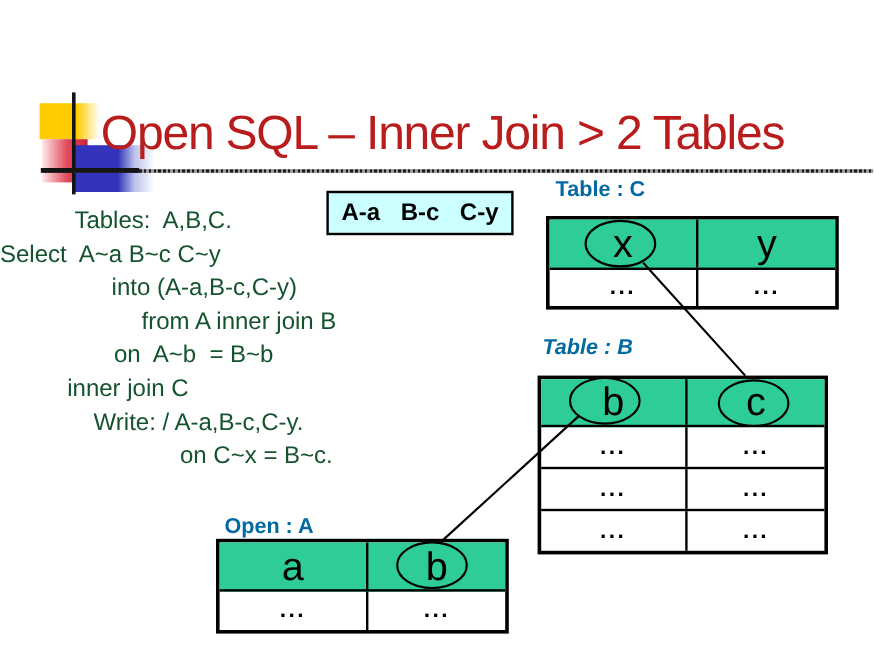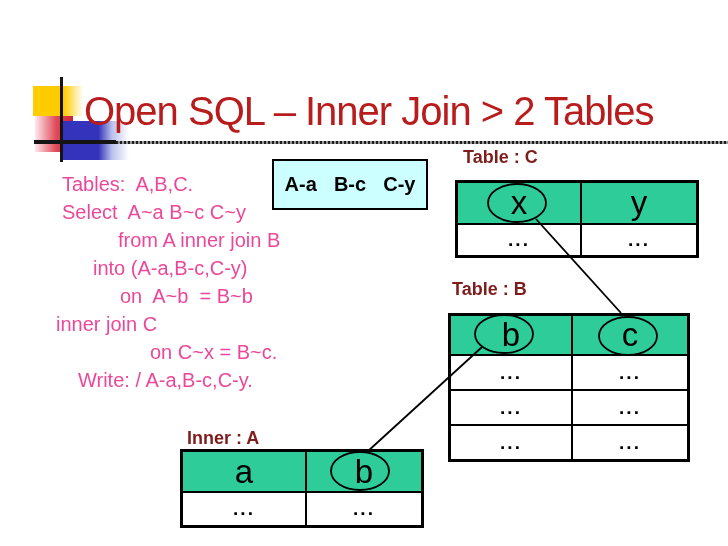--- a/index.html
+++ b/index.html
@@ -20,52 +20,52 @@
   .title{
     position:absolute;left:84px;top:88px;width:640px;
     font-size:40px;line-height:46px;letter-spacing:-1px;
     color:#b91c1c;white-space:nowrap;
   }
   .divider{
     position:absolute;left:36px;top:141px;width:692px;height:3px;
     background:repeating-linear-gradient(90deg,#1f1f1f 0 2px,#979797 2px 4px);
   }
   
-  .code{position:absolute;left:0;top:170px;font-size:20px;line-height:28px;color:#ec4899;}
+  .code{position:absolute;left:0;top:170px;font-size:20px;line-height:28px;color:#14532d;}
   .code div{white-space:pre;}
   
   .result-box{
-    position:absolute;left:272px;top:159px;width:156px;height:51px;
+    position:absolute;left:272px;top:159px;width:156px;height:37px;
     background:#CCFFFF;border:2px solid #000;box-sizing:border-box;
     display:flex;align-items:center;justify-content:center;
     font-size:20px;font-weight:bold;color:#000;white-space:pre;word-spacing:3px;
   }
   
-  .tbl-label{position:absolute;font-size:18px;font-weight:bold;color:#7f1d1d;white-space:nowrap;}
+  .tbl-label{position:absolute;font-size:18px;font-weight:bold;color:#0369a1;white-space:nowrap;}
   .tbl{
     position:absolute;border:3px solid #000;background:#fff;box-sizing:border-box;
     display:flex;flex-direction:column;
   }
   .hrow{display:flex;background:#2ECC99;border-bottom:2px solid #000;}
   .drow{display:flex;flex:1;}
   .drow + .drow{border-top:2px solid #000;}
   .cell{display:flex;align-items:center;justify-content:center;box-sizing:border-box;}
   .cell + .cell{border-left:2px solid #000;}
   .hcell{font-size:33px;color:#000;}
   .dcell{font-size:19px;font-weight:bold;letter-spacing:2px;color:#000;}
   
   .tbl-c{left:455px;top:180px;width:244px;height:78px;}
   .tbl-c .hrow{height:40px;}
   .tbl-c .cell:first-child{width:122px;} .tbl-c .cell:last-child{flex:1;}
   .lbl-c{left:463px;top:147px;}
   
   .tbl-b{left:448px;top:313px;width:242px;height:149px;}
   .tbl-b .hrow{height:38px;}
   .tbl-b .cell:first-child{width:120px;} .tbl-b .cell:last-child{flex:1;}
-  .lbl-b{left:452px;top:279px;}
+  .lbl-b{left:452px;top:279px;font-style:italic;}
   
   .tbl-a{left:180px;top:449px;width:244px;height:79px;}
   .tbl-a .hrow{height:39px;}
   .tbl-a .cell:first-child{width:122px;} .tbl-a .cell:last-child{flex:1;}
   .lbl-a{left:187px;top:428px;}
   
   .overlay{position:absolute;left:0;top:0;width:728px;height:546px;pointer-events:none;}
 </style>
 </head>
 <body>
@@ -76,27 +76,27 @@
   <div class="logo-red"></div>
   <div class="logo-blue"></div>
   <div class="logo-vline"></div>
   <div class="divider"></div>
   <div class="logo-hline"></div>
 
   <div class="title">Open SQL – Inner Join &gt; 2 Tables</div>
 
   <div class="code">
     <div style="padding-left:62px">Tables:  A,B,C.</div>
-    <div style="padding-left:62px">Select  A~a B~c C~y</div>
+    <div style="">Select  A~a B~c C~y</div>
+    <div style="padding-left:93px">into (A-a,B-c,C-y)</div>
     <div style="padding-left:118px">from A inner join B</div>
-    <div style="padding-left:93px">into (A-a,B-c,C-y)</div>
-    <div style="padding-left:120px">on  A~b  = B~b</div>
+    <div style="padding-left:95px">on  A~b  = B~b</div>
     <div style="padding-left:56px">inner join C</div>
+    <div style="padding-left:78px">Write: / A-a,B-c,C-y.</div>
     <div style="padding-left:150px">on C~x = B~c.</div>
-    <div style="padding-left:78px">Write: / A-a,B-c,C-y.</div>
   </div>
 
   <div class="result-box">A-a  B-c  C-y</div>
 
   <div class="tbl-label lbl-c">Table : C</div>
   <div class="tbl tbl-c">
     <div class="hrow">
       <div class="cell hcell">x</div>
       <div class="cell hcell">y</div>
     </div>
@@ -119,21 +119,21 @@
     <div class="drow">
       <div class="cell dcell">...</div>
       <div class="cell dcell">...</div>
     </div>
     <div class="drow">
       <div class="cell dcell">...</div>
       <div class="cell dcell">...</div>
     </div>
   </div>
 
-  <div class="tbl-label lbl-a">Inner : A</div>
+  <div class="tbl-label lbl-a">Open : A</div>
   <div class="tbl tbl-a">
     <div class="hrow">
       <div class="cell hcell">a</div>
       <div class="cell hcell">b</div>
     </div>
     <div class="drow">
       <div class="cell dcell">...</div>
       <div class="cell dcell">...</div>
     </div>
   </div>

